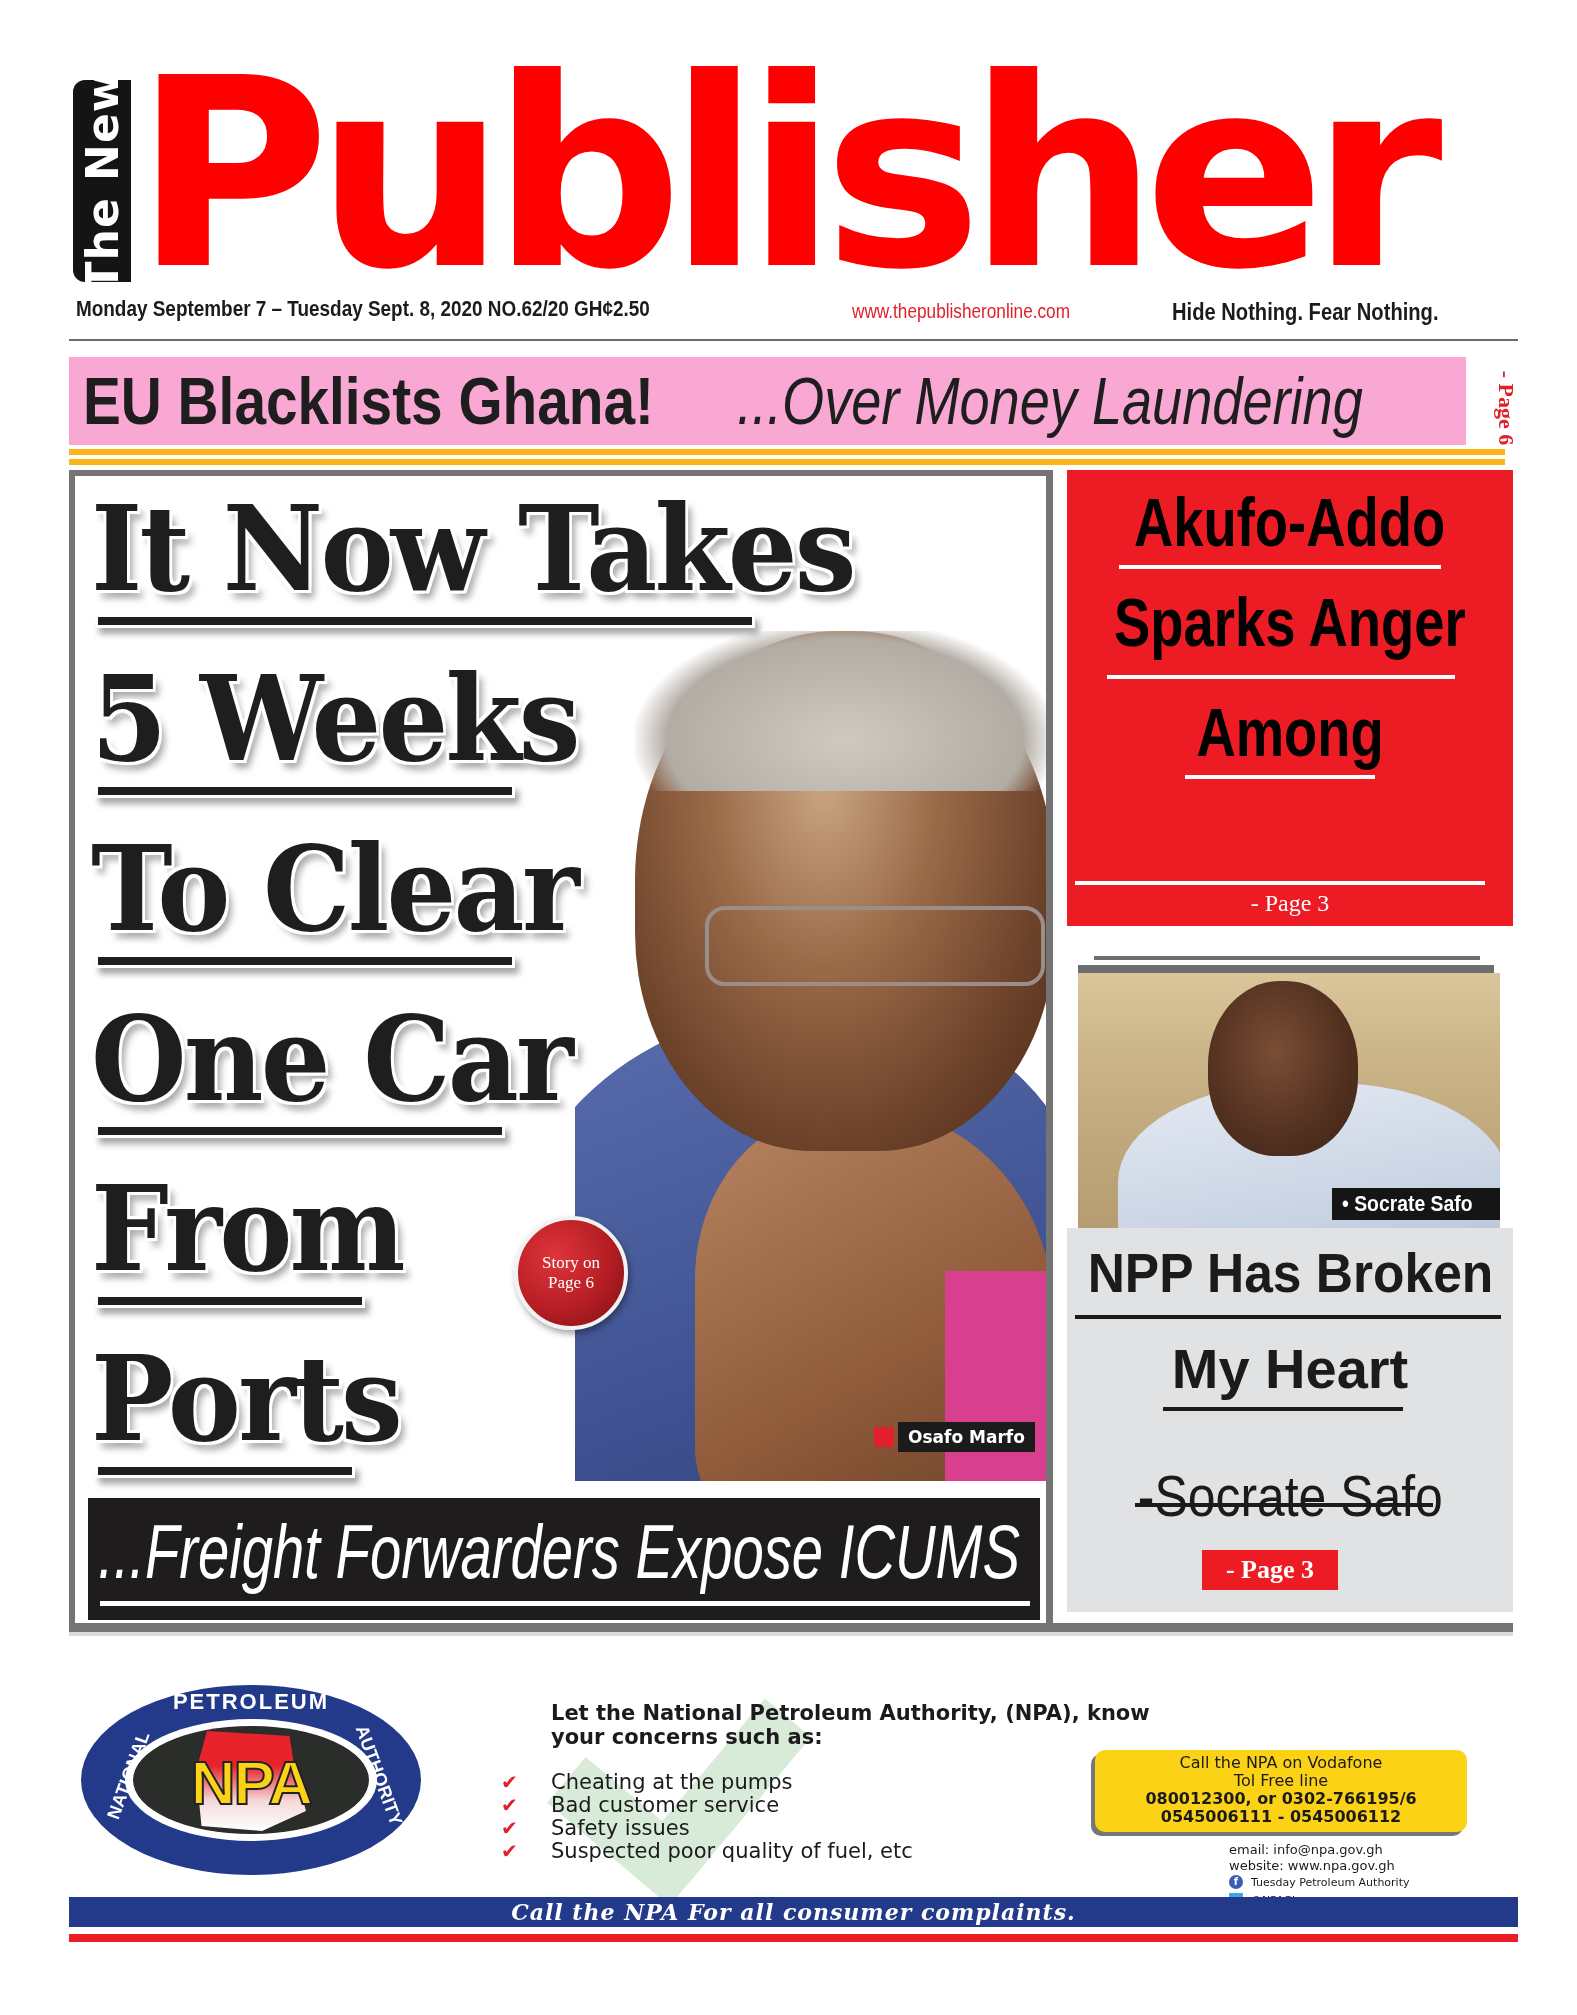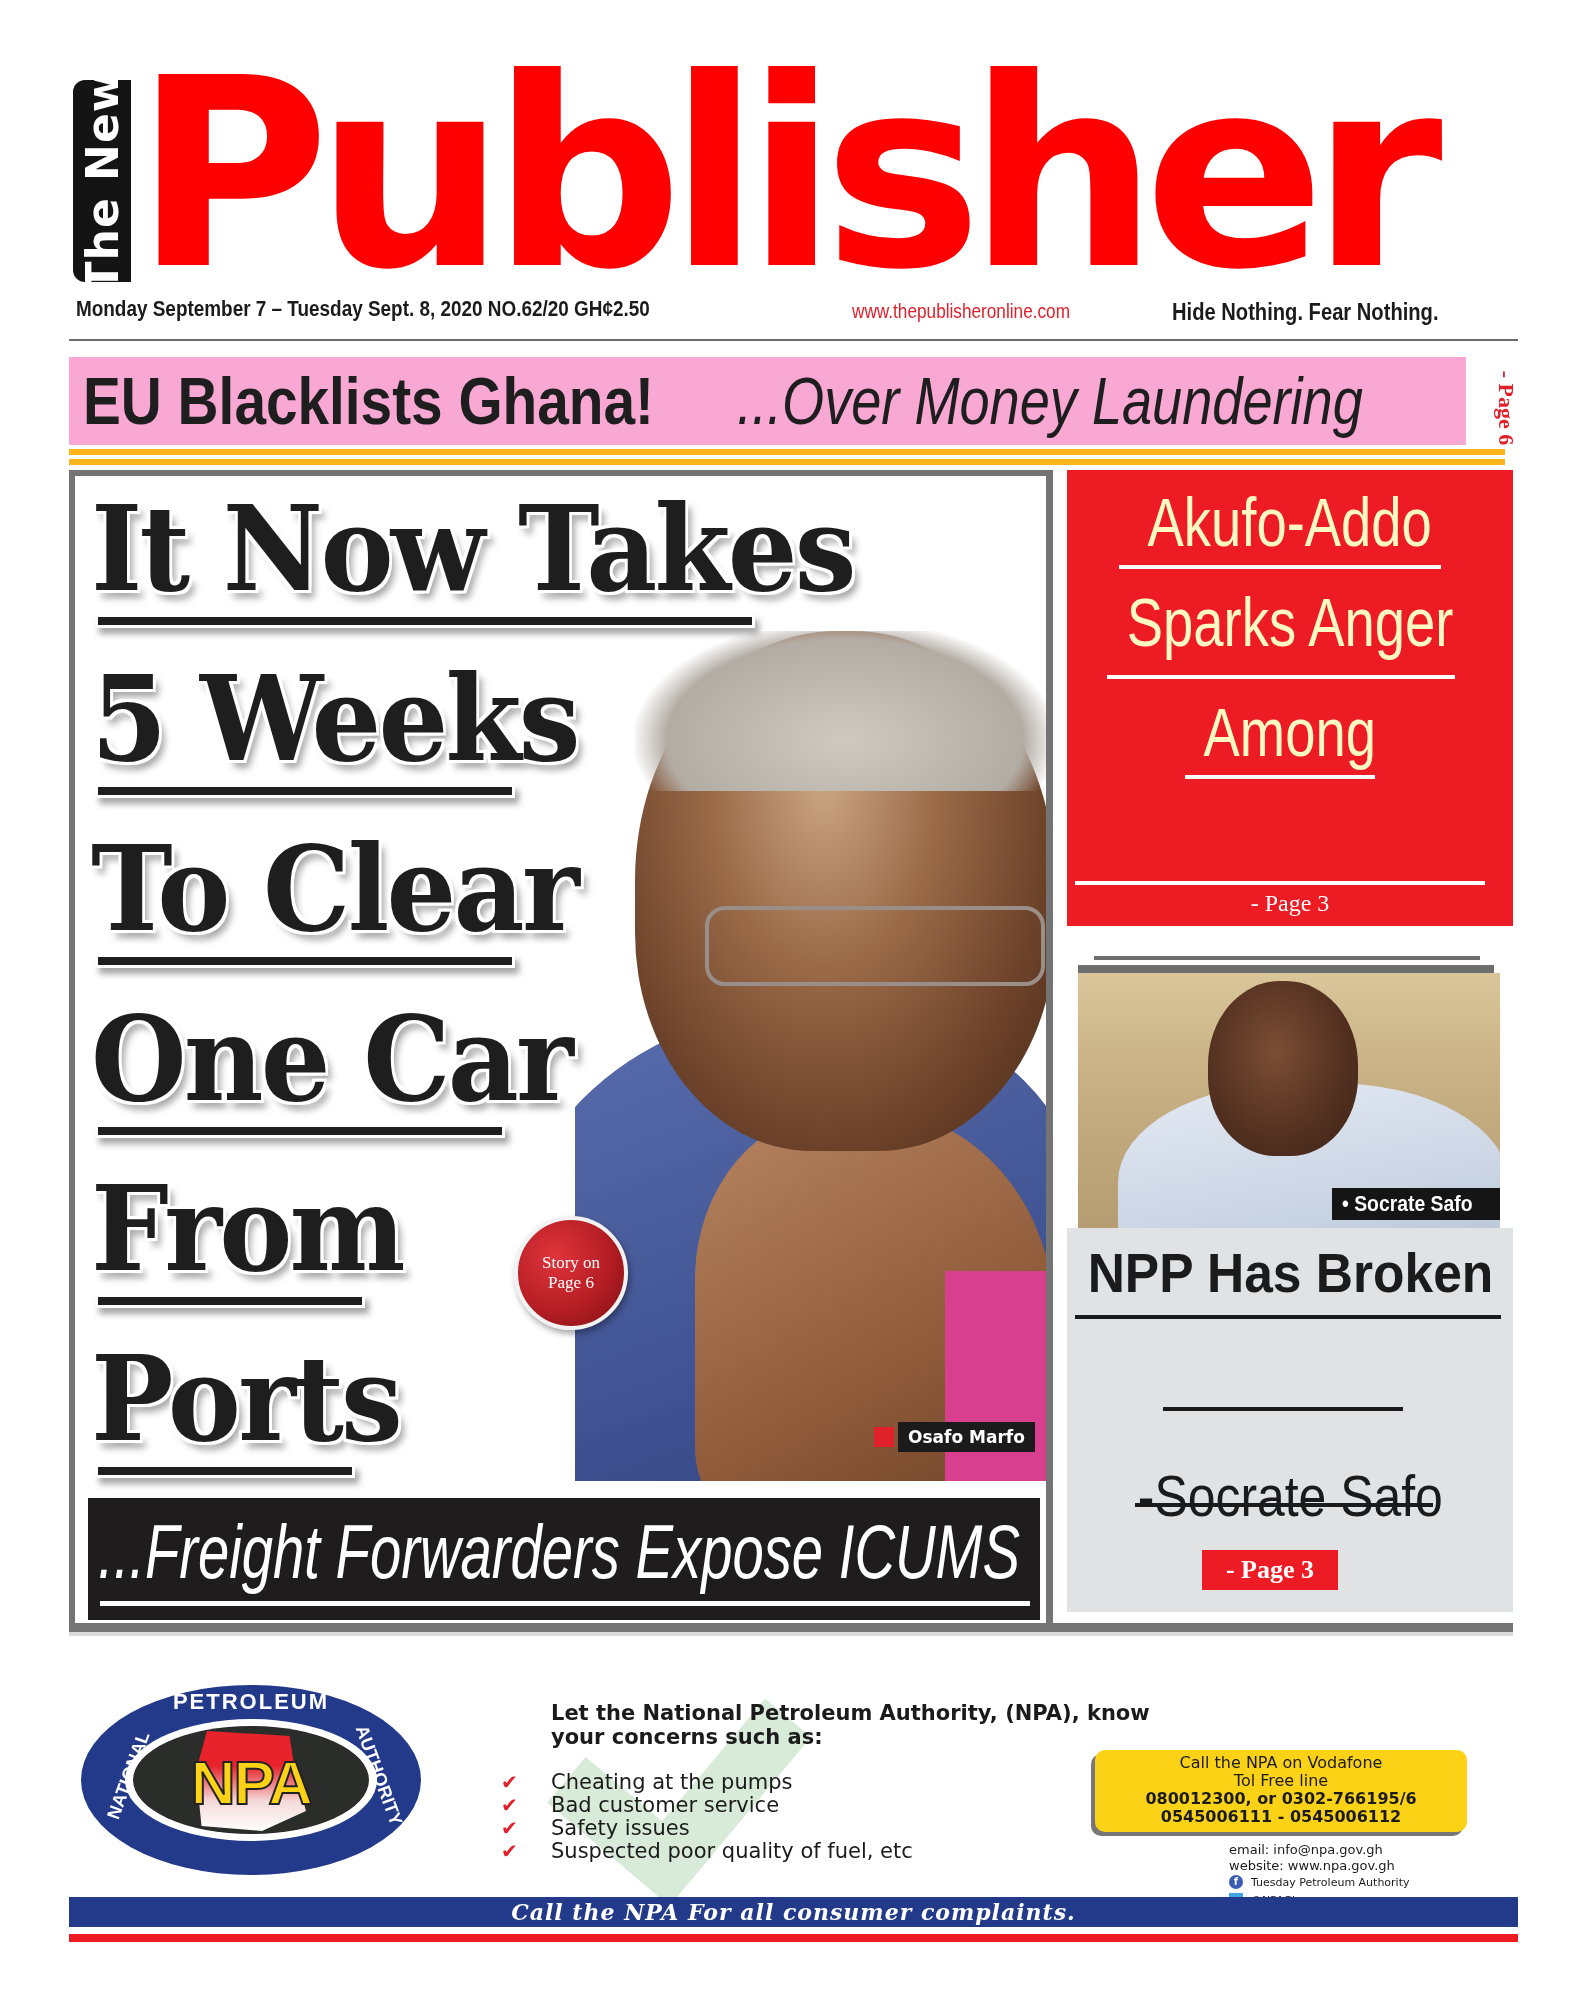--- a/index.html
+++ b/index.html
@@ -42,21 +42,21 @@
   .caption-osafo { position: absolute; left: 799px; top: 946px; display: flex; align-items: center; z-index: 3; }
   .caption-osafo .sq { width: 20px; height: 20px; background: #e0202a; margin-right: 4px; }
   .caption-osafo span { background: #1b1b1b; color: #fff; font-weight: 700; font-size: 17px; padding: 5px 10px; font-family: "DejaVu Sans", sans-serif; }
 
   .subbar { position: absolute; left: 11px; top: 1020px; width: 956px; height: 126px; background: #1f1c1d; border: 2px solid #fff; z-index: 3; }
   .subbar span { position: absolute; left: 10px; top: 10px; color: #fff; font-style: italic; font-size: 76px; white-space: nowrap; transform: scaleX(0.74); transform-origin: left top; }
   .subbar .ul { position: absolute; left: 12px; top: 103px; width: 930px; height: 5px; background: #fff; }
 
   
   .redbox { left: 1067px; top: 470px; width: 446px; height: 456px; background: #ed1c24; }
-  .rb-line { position: absolute; left: 0; width: 100%; text-align: center; color: #fef9c3; font-weight: 400; font-size: 68px; line-height: 1; white-space: nowrap; }
+  .rb-line { position: absolute; left: 0; width: 100%; text-align: center; color: #000000; font-weight: 700; font-size: 68px; line-height: 1; white-space: nowrap; }
   .rb-line span { display: inline-block; transform: scaleX(0.8); }
   .rb-ul { position: absolute; height: 4px; background: #fff; }
   .rb-page { position: absolute; left: 0; width: 100%; top: 420px; text-align: center; color: #fff; font-family: "Liberation Serif", serif; font-size: 24px; }
 
   .grule-a { left: 1094px; top: 956px; width: 386px; height: 4px; background: #6e6e6e; }
   .grule-b { left: 1078px; top: 965px; width: 416px; height: 8px; background: #6e6e6e; }
 
   .photo-safo { left: 1078px; top: 973px; width: 422px; height: 256px; overflow: hidden; background: linear-gradient(180deg, #d9c69a 0%, #c8b184 40%, #b59c72 100%); }
   .photo-safo .body { position: absolute; left: 40px; top: 110px; width: 390px; height: 220px; background: linear-gradient(170deg, #e4eaf3 0%, #c7d2e2 60%, #a9b7cd 100%); border-radius: 45% 45% 0 0; }
   .photo-safo .face { position: absolute; left: 130px; top: 8px; width: 150px; height: 175px; background: radial-gradient(ellipse at 45% 40%, #7a4e35 0%, #553221 55%, #3a2115 100%); border-radius: 48% 48% 45% 45%; }
@@ -177,20 +177,21 @@
 <div class="abs grule-b"></div>
 
 <div class="abs photo-safo">
   <div class="body"></div>
   <div class="face"></div>
   <div class="cap"><span>• Socrate Safo</span></div>
 </div>
 <div class="abs graybox">
   <div class="gb-l1"><span>NPP Has Broken</span></div>
   <div class="gb-ul" style="top:87px; left:8px; width:426px"></div>
+  <div class="gb-l2">My Heart</div>
   <div class="gb-ul" style="top:179px; left:96px; width:240px"></div>
   <div class="gb-l3"><span>-Socrate Safo</span></div>
   <div class="gb-ul" style="top:275px; left:68px; width:298px"></div>
   <div class="gb-page">- Page 3</div>
 </div>
 
 <div class="abs mainbottom"></div>
 <div class="abs mainshadow"></div>
 
 <div class="abs ad">

